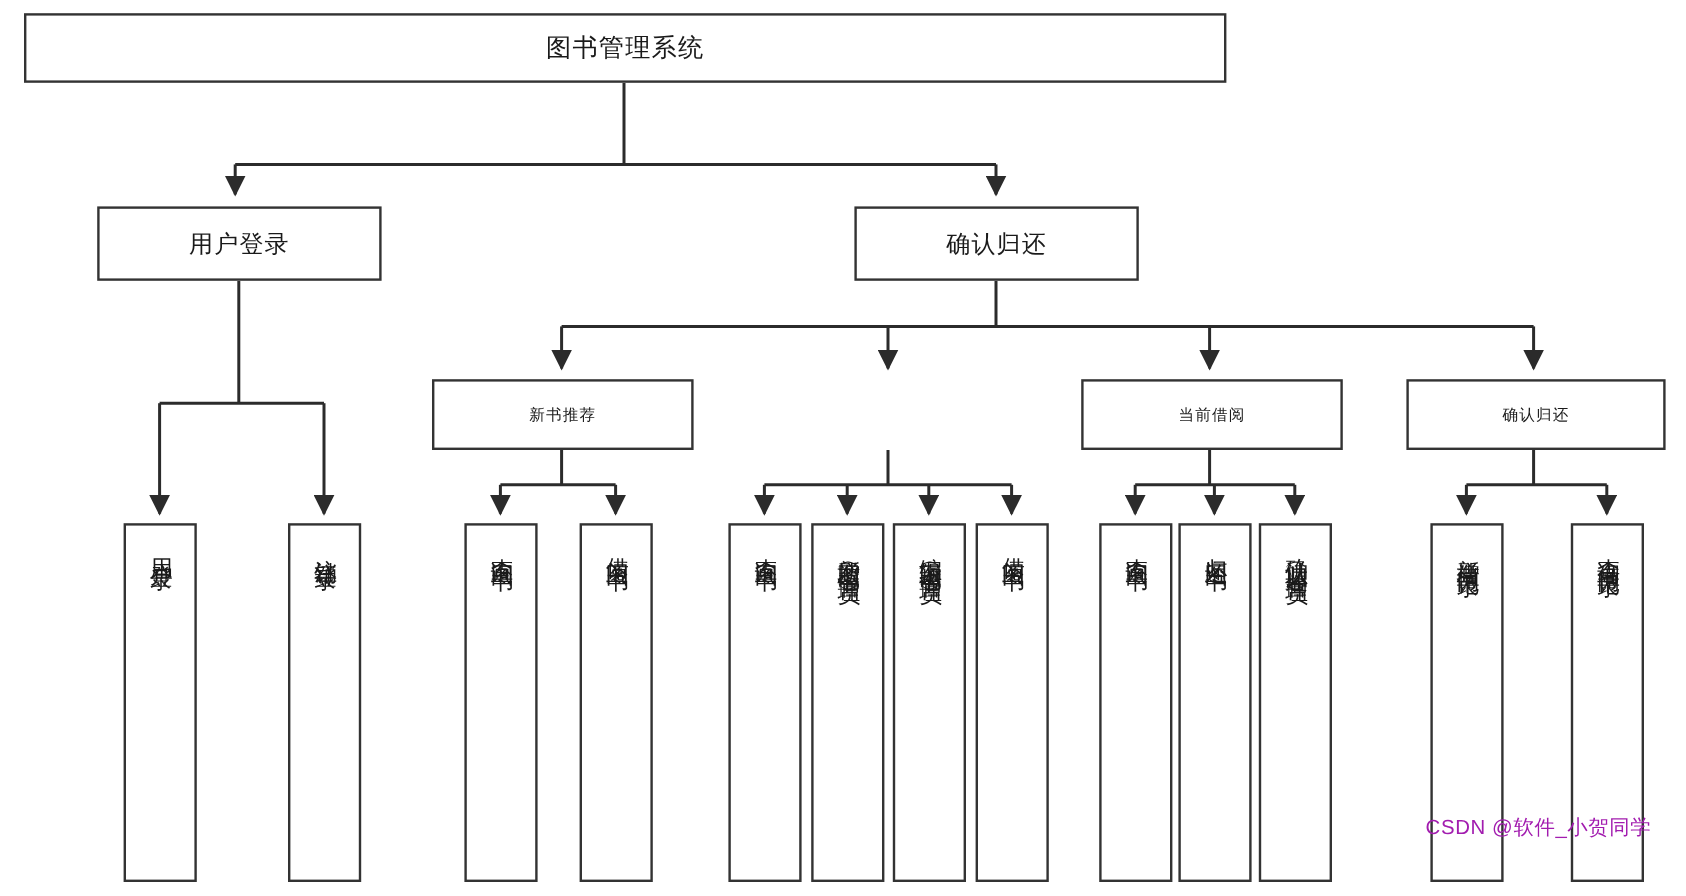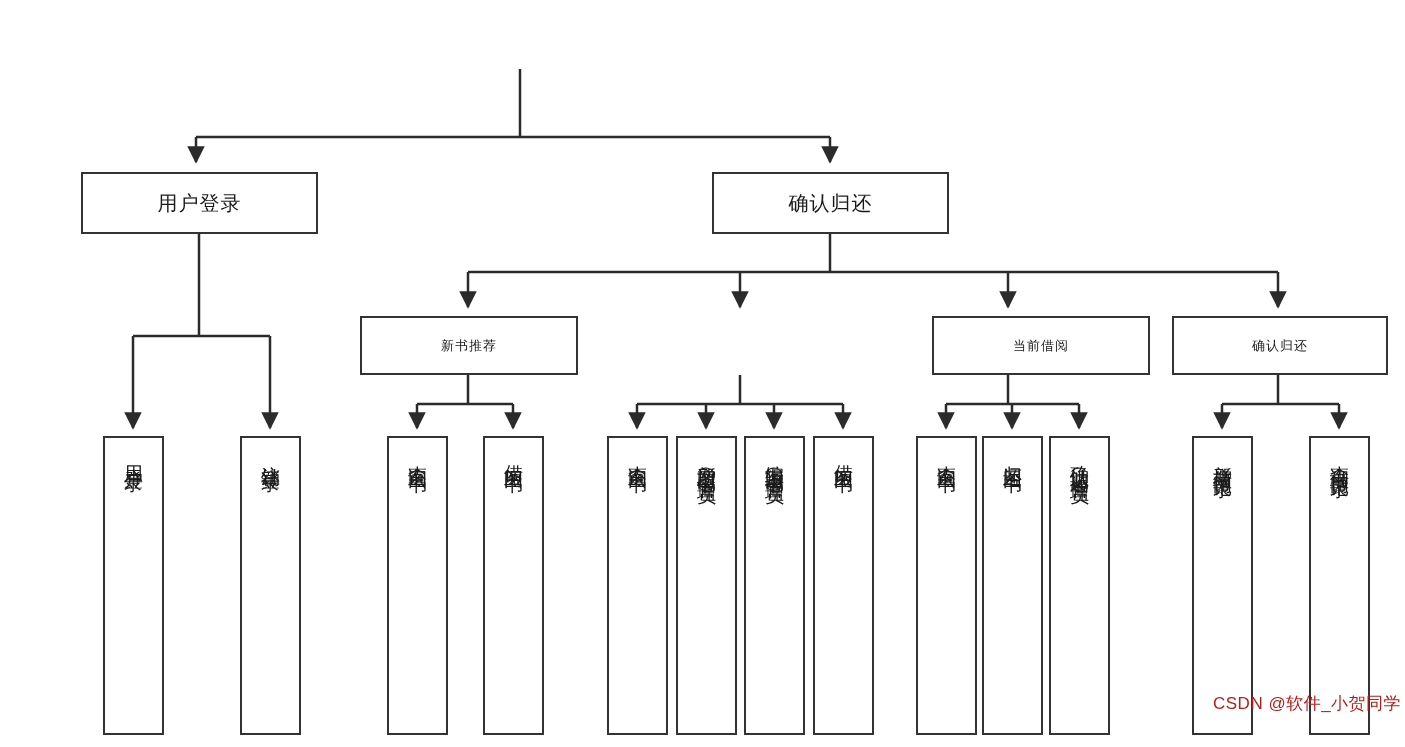--- a/index.html
+++ b/index.html
@@ -62,27 +62,26 @@
   }
   .node-root .label,
   .node-l1 .label,
   .node-l2 .label {
     letter-spacing: 1px;
     white-space: nowrap;
   }
   #watermark {
     position: absolute;
     left: 1188px;
-    top: 692px;
+    top: 678px;
     font-size: 17px;
-    color: #b91c1c;
+    color: #a21caf;
     letter-spacing: 0.5px;
     white-space: nowrap;
     z-index: 5;
-    margin-left: 25px;
   }
 </style>
 </head>
 <body>
 
 <div id="diagram-canvas">
 
   <svg id="edge-layer" viewBox="0 0 1405 747" width="1405" height="747">
     <defs>
       <marker id="arrow" viewBox="0 0 10 10" refX="9" refY="5" markerWidth="7" markerHeight="7" orient="auto-start-reverse">
@@ -127,35 +126,38 @@
       <path d="M 1079 404 L 1079 428" marker-end="url(#arrow)"></path>
 
       <path d="M 1278 375 L 1278 404"></path>
       <path d="M 1222 404 L 1339 404"></path>
       <path d="M 1222 404 L 1222 428" marker-end="url(#arrow)"></path>
       <path d="M 1339 404 L 1339 428" marker-end="url(#arrow)"></path>
 
     </g>
   </svg>
 
+  <div class="node node-root" style="left:20px; top:11px; width:1002px; height:58px;">
+    <span class="label">图书管理系统</span>
+  </div>
 
   <div class="node node-l1" style="left:81px; top:172px; width:237px; height:62px;">
     <span class="label">用户登录</span>
   </div>
 
   <div class="node node-l1" style="left:712px; top:172px; width:237px; height:62px;">
     <span class="label">确认归还</span>
   </div>
 
   <div class="node node-l2" style="left:360px; top:316px; width:218px; height:59px;">
     <span class="label">新书推荐</span>
   </div>
 
 
-  <div class="node node-l2" style="left:901px; top:316px; width:218px; height:59px;margin-left:31px;">
+  <div class="node node-l2" style="left:901px; top:316px; width:218px; height:59px;">
     <span class="label">当前借阅</span>
   </div>
 
   <div class="node node-l2" style="left:1172px; top:316px; width:216px; height:59px;">
     <span class="label">确认归还</span>
   </div>
 
   <div class="node node-leaf" style="left:103px; top:436px; width:61px; height:299px;">
     <span class="vtext">用户登录</span>
   </div>

